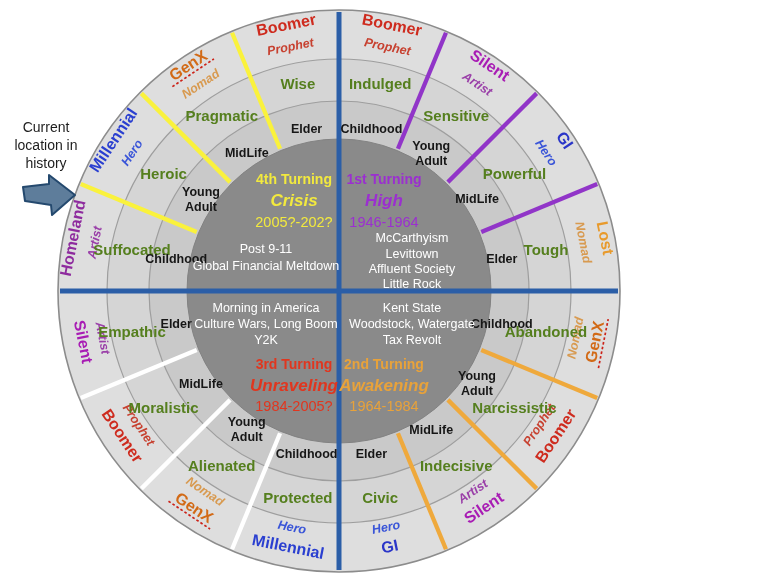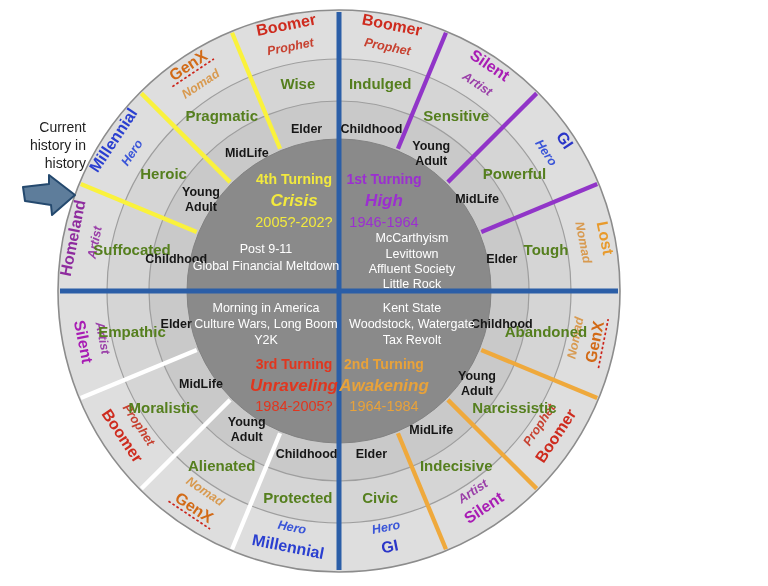--- a/index.html
+++ b/index.html
@@ -9,21 +9,21 @@
   svg{position:absolute;left:0;top:0;}
   svg text{text-anchor:middle;}
   .gen-name{font-weight:bold;font-size:16px;}
   .gen-arch{font-weight:bold;font-style:italic;font-size:12.5px;}
   .trait{font-weight:bold;font-size:15px;}
   .life{font-weight:bold;font-size:12.5px;fill:#161616;}
   .turn-label{font-weight:bold;font-size:14px;}
   .turn-name{font-weight:bold;font-style:italic;font-size:17px;}
   .turn-years{font-size:14.5px;}
   .event{font-size:12.5px;fill:#ffffff;}
-  .note-box{position:absolute;left:6px;top:118px;width:80px;text-align:right;
+  .note-box{position:absolute;left:6px;top:118px;width:80px;text-align:center;
             font-size:14px;line-height:18px;color:#1d1d1d;}
 </style>
 </head>
 <body>
 
 <div id="stage">
   <svg id="wheel" width="768" height="586" viewBox="0 0 768 586">
       <circle cx="339" cy="291" r="281" fill="#DEDEDE" stroke="#8C8C8C" stroke-width="1.6"></circle>
       <circle cx="339" cy="291" r="232" fill="#D5D5D5" stroke="#9E9E9E" stroke-width="1.2"></circle>
       <circle cx="339" cy="291" r="190" fill="#C9C9C9" stroke="#9E9E9E" stroke-width="1.2"></circle>
@@ -194,16 +194,16 @@
       <text class="turn-label" x="294" y="369" fill="#E0361F">3rd Turning</text>
       <text class="turn-name" x="294" y="391" fill="#E0361F">Unraveling</text>
       <text class="turn-years" x="294" y="411" fill="#E0361F">1984-2005?</text>
       <text class="event" x="266" y="312" fill="#FFFFFF">Morning in America</text>
       <text class="event" x="266" y="328" fill="#FFFFFF">Culture Wars,  Long Boom</text>
       <text class="event" x="266" y="344" fill="#FFFFFF">Y2K</text>
       <polygon points="23,187 49,184 49,175 75,195 52,215 51,205 25,201" fill="#5E7D9B" stroke="#24496E" stroke-width="2" stroke-linejoin="round"></polygon>
     </svg>
   <div class="note-box">
     <div>Current</div>
-    <div>history in</div>
+    <div>location in</div>
     <div>history</div>
   </div>
 </div>
 
 </body></html>

